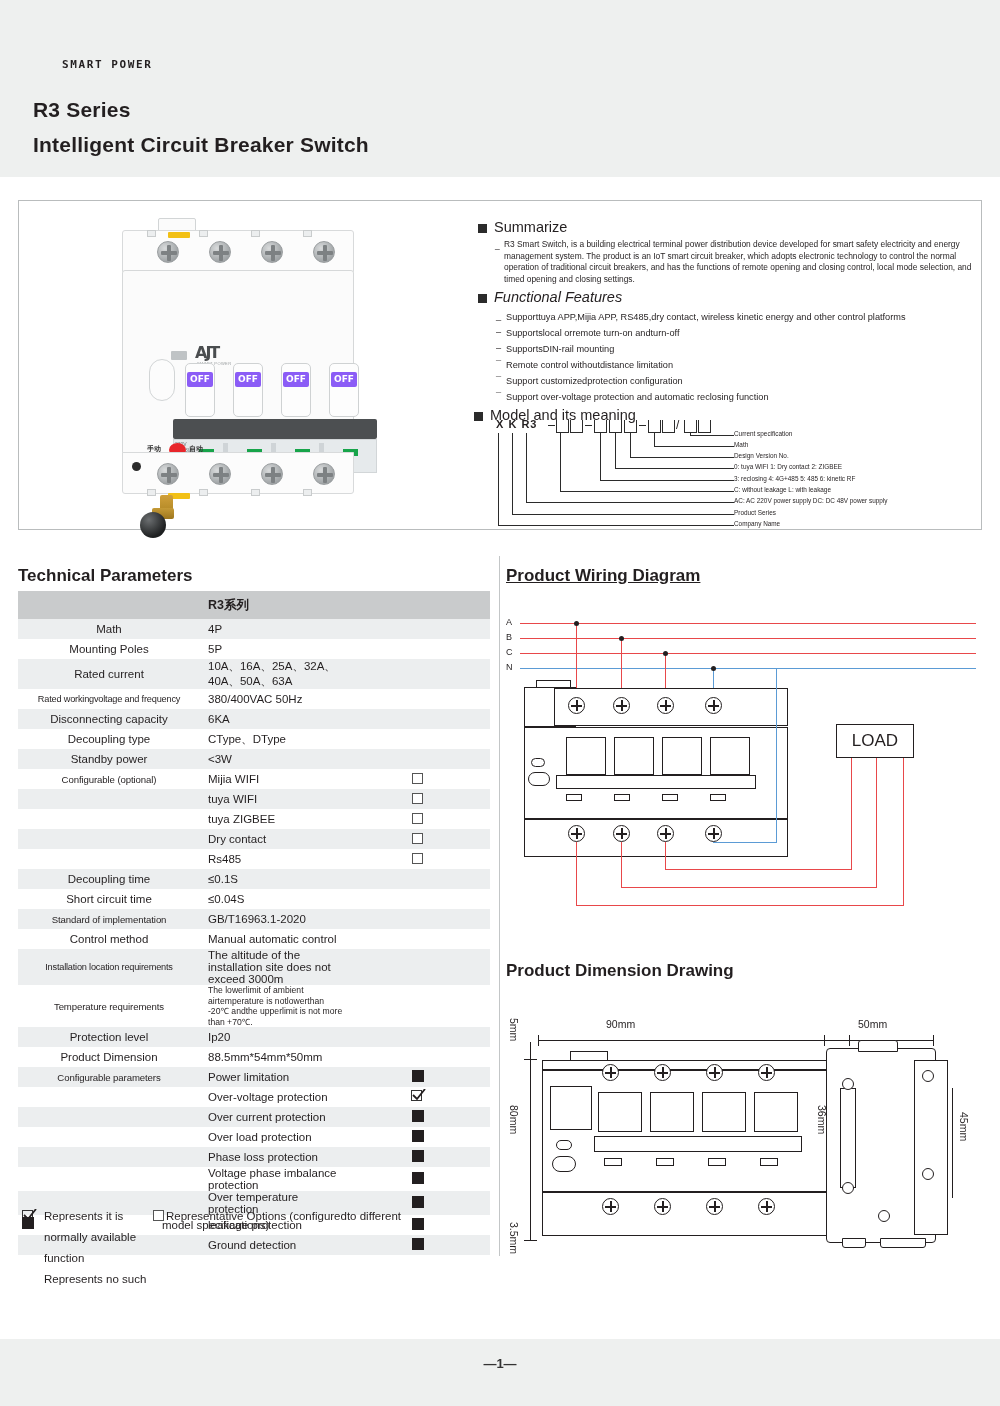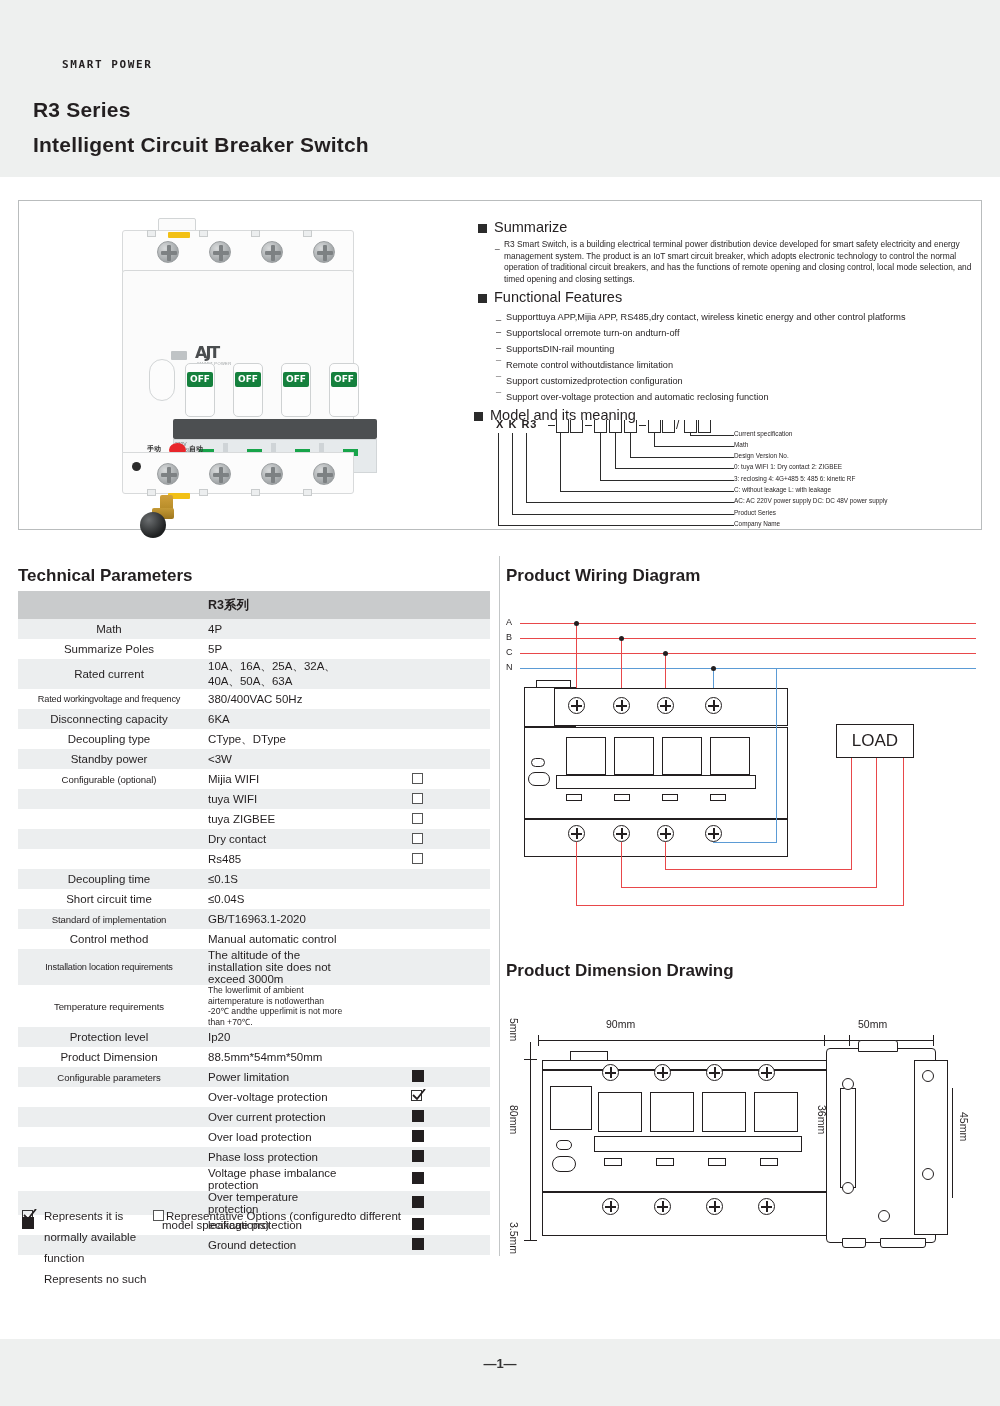--- a/index.html
+++ b/index.html
@@ -39,21 +39,21 @@
   .screw::before { left:9px; top:3px; width:4px; height:16px; }
   .screw::after  { left:3px; top:9px; width:16px; height:4px; }
   .tab-nub { position:absolute; width:9px; height:7px; background:#eceeef; border:1px solid #c9cccd; }
   .hdrcap { position:absolute; left:58px; top:6px; width:38px; height:16px; background:#fbfbfb; border:1px solid #d2d5d6; border-radius:2px; }
   .ylw-clip { position:absolute; left:68px; top:20px; width:22px; height:6px; background:#f2c015; border-radius:1px; }
   .ylw-clip2 { position:absolute; left:68px; top:281px; width:22px; height:6px; background:#f2c015; border-radius:1px; }
   .logo-chip { position:absolute; left:48px; top:80px; width:16px; height:9px; background:#bfc3c5; border-radius:1px; }
   .logo-mark { position:absolute; left:72px; top:72px; font-size:16px; font-weight:700; color:#4a4d4f; letter-spacing:-2px; font-family:"DejaVu Sans", sans-serif;text-align:center; }
   .logo-sub { position:absolute; left:74px; top:90px; font-size:4px; color:#9a9ea0; letter-spacing:.4px; }
   .lever { position:absolute; width:30px; height:54px; background:#fdfdfd; border:1px solid #cfd2d3; border-radius:5px; top:92px;}
-  .offbadge { position:absolute; width:26px; height:15px; background:#15803d; border-radius:2px; color:#fff;
+  .offbadge { position:absolute; width:26px; height:15px; background:#8b5cf6; border-radius:2px; color:#fff;
               font-size:9px; font-weight:700; text-align:center; line-height:15px; top:101px; font-family:"DejaVu Sans", sans-serif;}
   .knob { position:absolute; left:26px; top:88px; width:26px; height:42px; background:#fcfcfc; border:1px solid #d2d5d6; border-radius:13px; }
   .darkbar { position:absolute; left:50px; top:148px; width:204px; height:20px; background:#4c4f51; border-radius:2px; }
   .greybar { position:absolute; left:50px; top:168px; width:204px; height:34px; background:#e6eaec; border:1px solid #d2d6d8; }
   .gled { position:absolute; width:15px; height:7px; background:#17a44a; top:178px; }
   .slot { position:absolute; width:5px; height:26px; background:#cfd4d7; top:172px; }
   .manual-red { position:absolute; left:46px; top:172px; width:17px; height:14px; background:#e8262b; border-radius:50%; }
   .cn-l { position:absolute; left:24px; top:173px; font-size:7px; font-weight:700; color:#333; }
   .cn-r { position:absolute; left:66px; top:173px; font-size:7px; font-weight:700; color:#333; }
   .ylw-btn { position:absolute; left:28px; top:196px; width:36px; height:13px; background:#f2b705; border-radius:3px; }
@@ -210,21 +210,21 @@
 </div>
 
 <div class="info">
   <div class="h-item">
     <span class="sq"></span><span>Summarize</span>
   </div>
   <div class="para">
     <span class="dash">_</span><span>R3 Smart Switch, is a building electrical terminal power distribution device developed for smart safety electricity and energy management system. The product is an IoT smart circuit breaker, which adopts electronic technology to control the normal operation of traditional circuit breakers, and has the functions of remote opening and closing control, local mode selection, and timed opening and closing settings.</span>
   </div>
 
-  <div class="h-item" style="margin-top:0;">
+  <div class="h-item" style="margin-top:0;font-style:italic;">
     <span class="sq"></span><span>Functional Features</span>
   </div>
   <div class="feat"><span class="dash">_</span><span>Supporttuya APP,Mijia APP, RS485,dry contact, wireless kinetic energy and other control platforms</span></div>
   <div class="feat"><span class="dash">–</span><span>Supportslocal orremote turn-on andturn-off</span></div>
   <div class="feat"><span class="dash">–</span><span>SupportsDIN-rail mounting</span></div>
   <div class="feat"><span class="dash">¯</span><span>Remote control withoutdistance limitation</span></div>
   <div class="feat"><span class="dash">¯</span><span>Support customizedprotection configuration</span></div>
   <div class="feat"><span class="dash">¯</span><span>Support over-voltage protection and automatic reclosing function</span></div>
 
   <div class="h-item" style="margin-top:3px; margin-left:-4px;">
@@ -288,21 +288,21 @@
         <td colspan="2">
           <div class="hdr-txt">R3系列</div>
         </td>
       </tr>
       <tr class="sh">
         <td class="c-lbl" style="height: 20px;">Math</td>
         <td class="c-val">4P</td>
         <td class="c-chk"></td>
       </tr>
       <tr class="wh">
-        <td class="c-lbl" style="height: 20px;">Summarize Poles</td>
+        <td class="c-lbl" style="height: 20px;">Mounting Poles</td>
         <td class="c-val">5P</td>
         <td class="c-chk"></td>
       </tr>
       <tr class="sh">
         <td class="c-lbl" style="height: 20px;">Rated current</td>
         <td class="c-val">10A、16A、25A、32A、40A、50A、63A</td>
         <td class="c-chk"></td>
       </tr>
       <tr class="wh">
         <td class="c-lbl lbl-xs" style="height: 20px;">Rated workingvoltage and frequency</td>
@@ -459,21 +459,21 @@
     <span style="position:absolute; left:140px; top:-12px;">model specifications)</span>
   </div>
   <div style="position:relative; height:21px;">
     <span style="position:absolute; left:22px;">function</span>
   </div>
   <div style="position:relative; height:21px;">
     <span style="position:absolute; left:22px;">Represents no such</span>
   </div>
 </div>
 
-<div class="sec-h" style="left:506px; top:566px;">Product Wiring Diagram</div>
+<div class="sec-h" style="left:506px; top:566px;text-decoration:underline;">Product Wiring Diagram</div>
 <div class="wire">
   <div class="plabel" style="left:0px;  top:25px;">A</div>
   <div class="plabel" style="left:0px;  top:40px;">B</div>
   <div class="plabel" style="left:0px;  top:55px;">C</div>
   <div class="plabel" style="left:0px;  top:70px;">N</div>
 
   <div class="hl-red" style="left:14px; top:31px; width:456px;"></div>
   <div class="hl-red" style="left:14px; top:46px; width:456px;"></div>
   <div class="hl-red" style="left:14px; top:61px; width:456px;"></div>
   <div class="hl-blue" style="left:14px; top:76px; width:456px;"></div>

